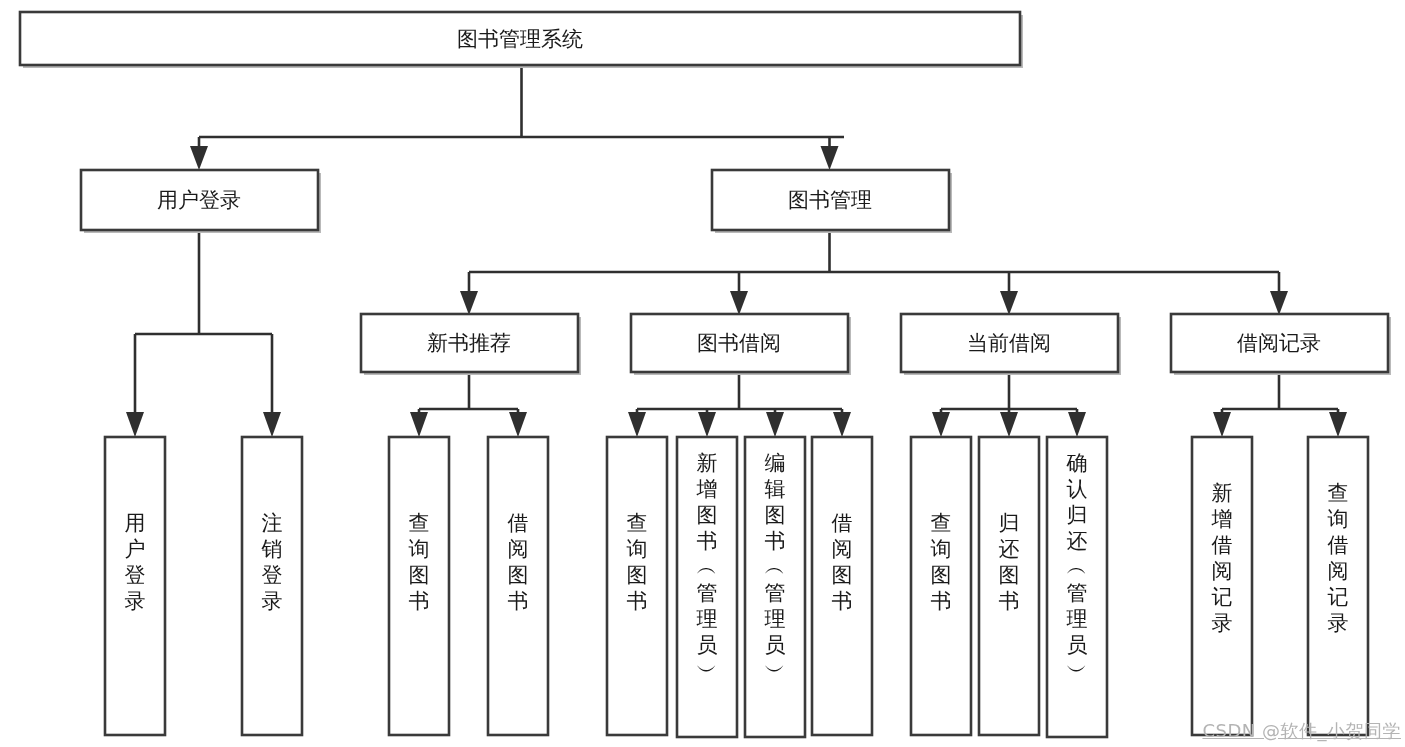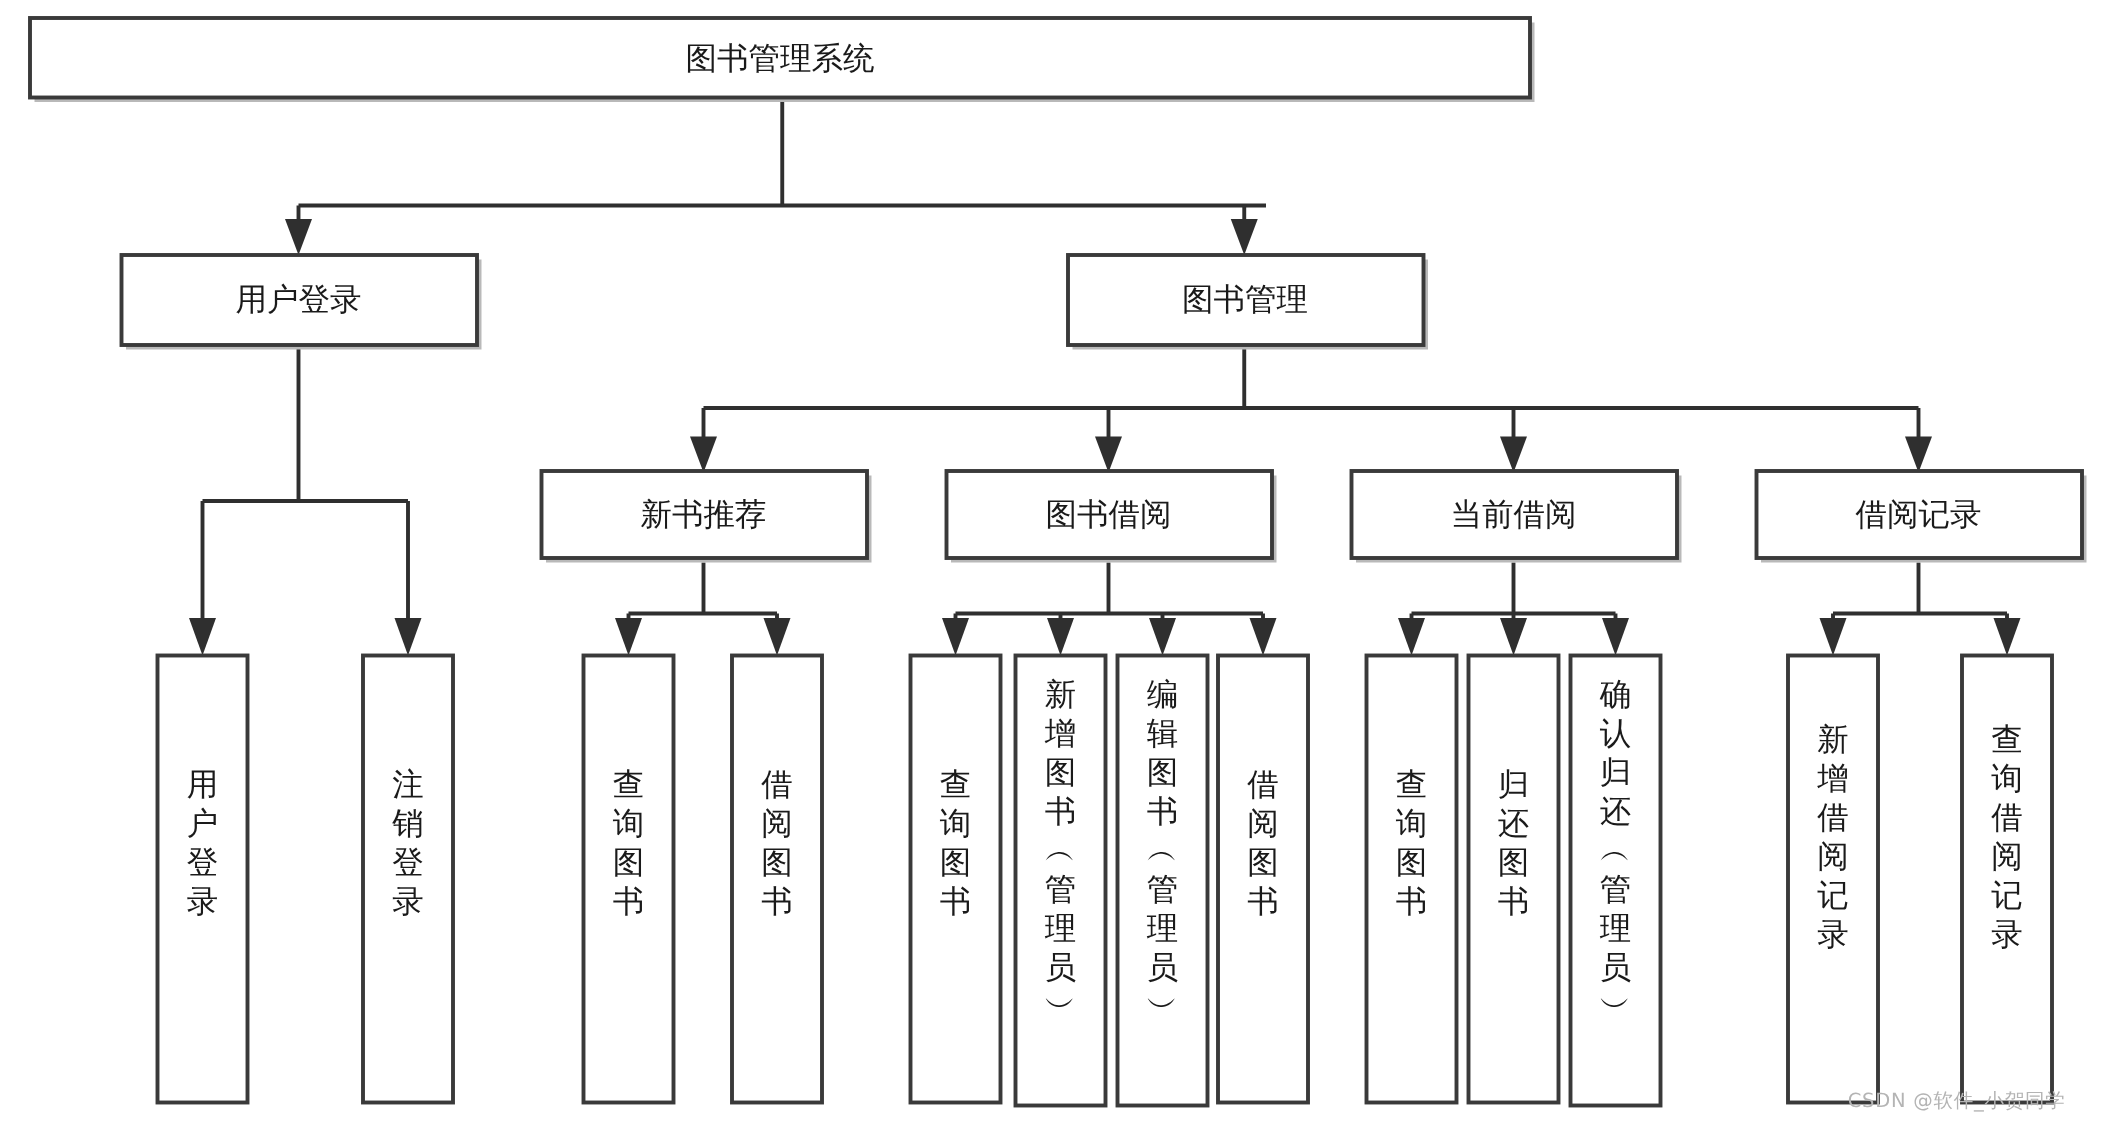--- a/index.html
+++ b/index.html
@@ -54,28 +54,29 @@
     dominant-baseline: middle;
   }
   .node-label-v {
     font-family: "DejaVu Sans", "Liberation Sans", sans-serif;
     font-size: 21px;
     fill: #1a1a1a;
     text-anchor: middle;
   }
   .watermark {
     position: absolute;
-    right: 28px;
+    right: 4px;
     bottom: 4px;
     font-family: "DejaVu Sans", "Liberation Sans", sans-serif;
-    font-size: 13px;
+    font-size: 18px;
     color: #b4b4b4;
     letter-spacing: 0.5px;
     white-space: nowrap;
     user-select: none;
+    text-decoration: underline;
   }
 </style>
 </head>
 <body>
 
 <div id="diagram-root">
 
   <svg id="flow-svg" viewBox="0 0 1405 747" xmlns="http://www.w3.org/2000/svg">
 
     <g>

